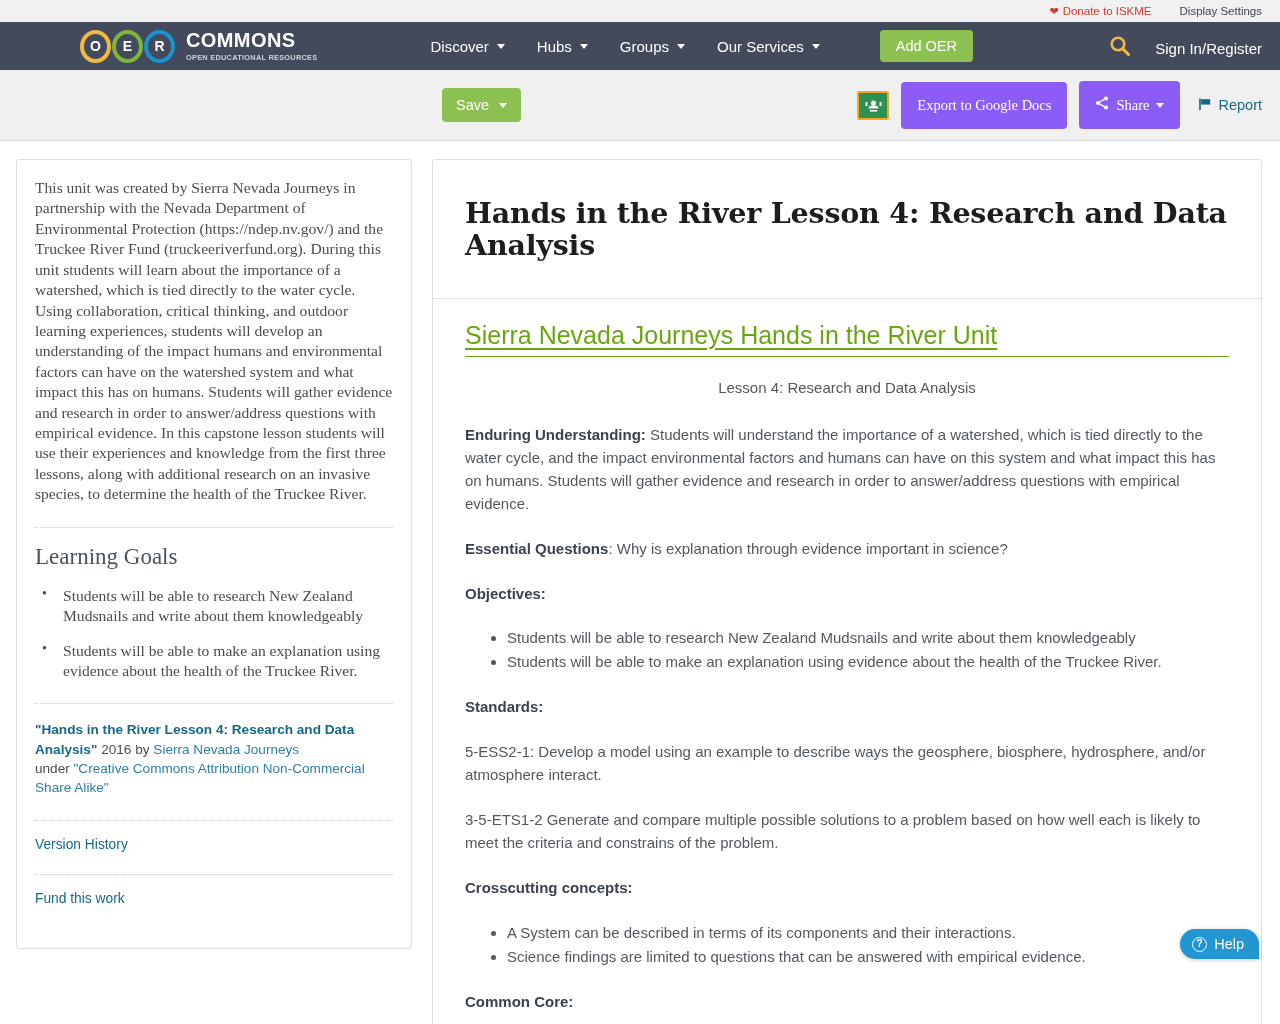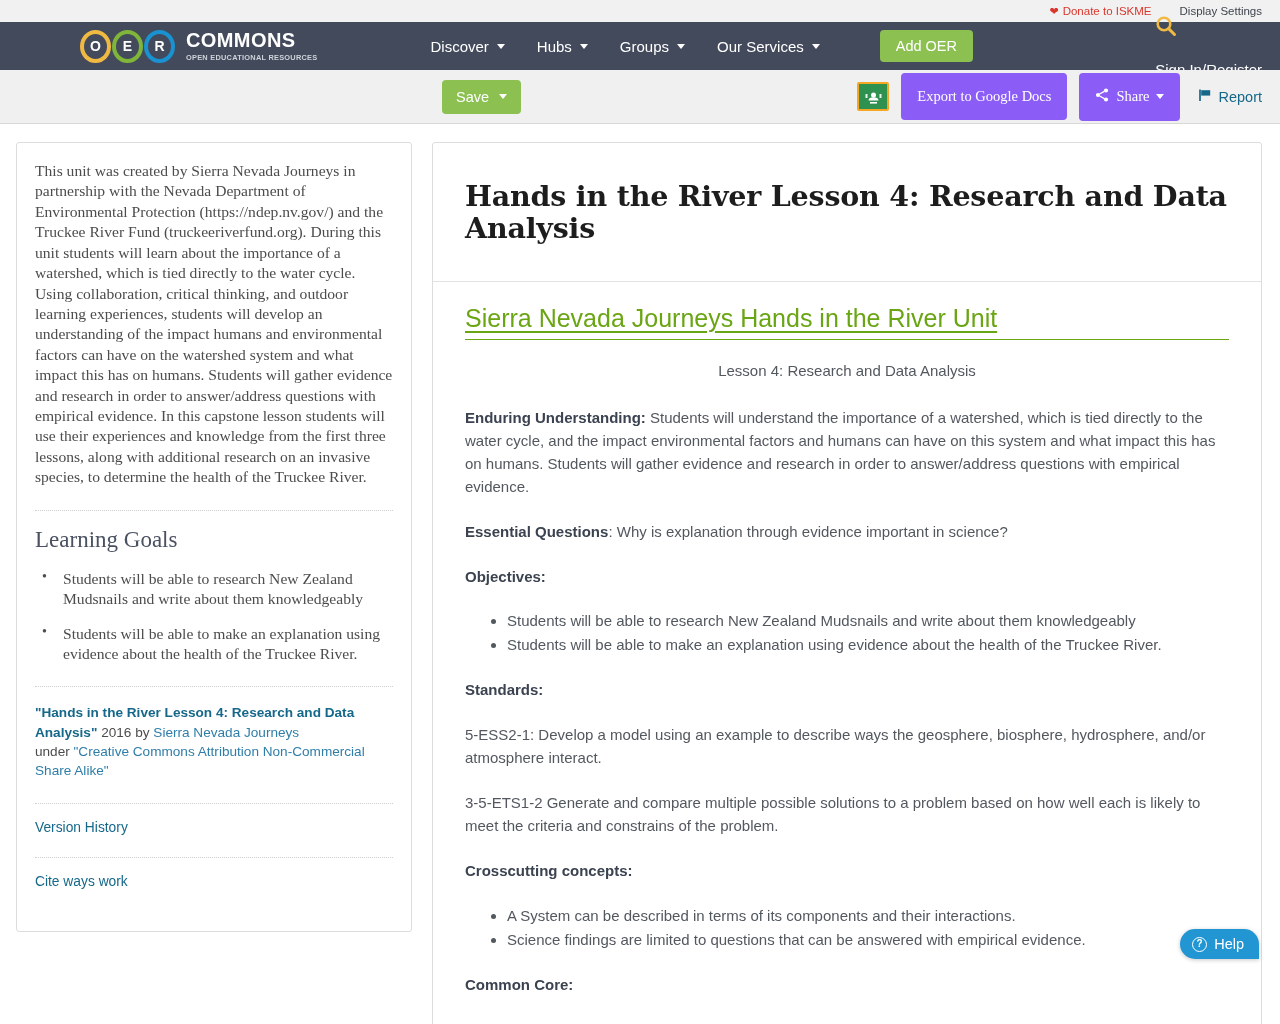--- a/index.html
+++ b/index.html
@@ -111,35 +111,34 @@
     font-size: 14.5px;
     padding: 8px 16px;
     margin-left: 28px;
     cursor: pointer;
     font-family: "Liberation Sans", sans-serif;
   }
   .nav-right {
     position: absolute;
     right: 18px;
     display: flex;
-    align-items: flex-start;
+    align-items: flex-end;
     gap: 24px;
-    flex-direction: column;
   }
   .search-icon { cursor: pointer; display: flex; }
   .signin {
     color: #ffffff;
     font-size: 15px;
     cursor: pointer;
     white-space: nowrap;
   }
 
   
   .action-bar {
-    height: 54px;
+    height: 71px;
     background: #f0f0f0;
     border-bottom: 1px solid #d8d8d8;
     display: flex;
     align-items: center;
     position: relative;
   }
   .save-btn {
     background: #8cc152;
     color: #fff;
     border: none;
@@ -484,21 +483,21 @@
       <hr class="sep">
 
       <div class="attr-block">
         <span class="attr-title">"Hands in the River Lesson 4: Research and Data Analysis"</span><span> 2016 by </span><span class="link">Sierra Nevada Journeys</span><br>
         <span>under </span><span class="link-underline">"Creative Commons Attribution Non-Commercial Share Alike"</span>
       </div>
 
       <hr class="sep">
       <span class="sidebar-link">Version History</span>
       <hr class="sep">
-      <span class="sidebar-link">Cite ways work</span>
+      <span class="sidebar-link">Fund this work</span>
     </div>
   </div>
 
   <div class="main-card">
     <div class="main-head">
       <h1 class="doc-title">Hands in the River Lesson 4: Research and Data Analysis</h1>
     </div>
 
     <div class="main-body">
       <a class="unit-heading">Sierra Nevada Journeys Hands in the River Unit</a>

